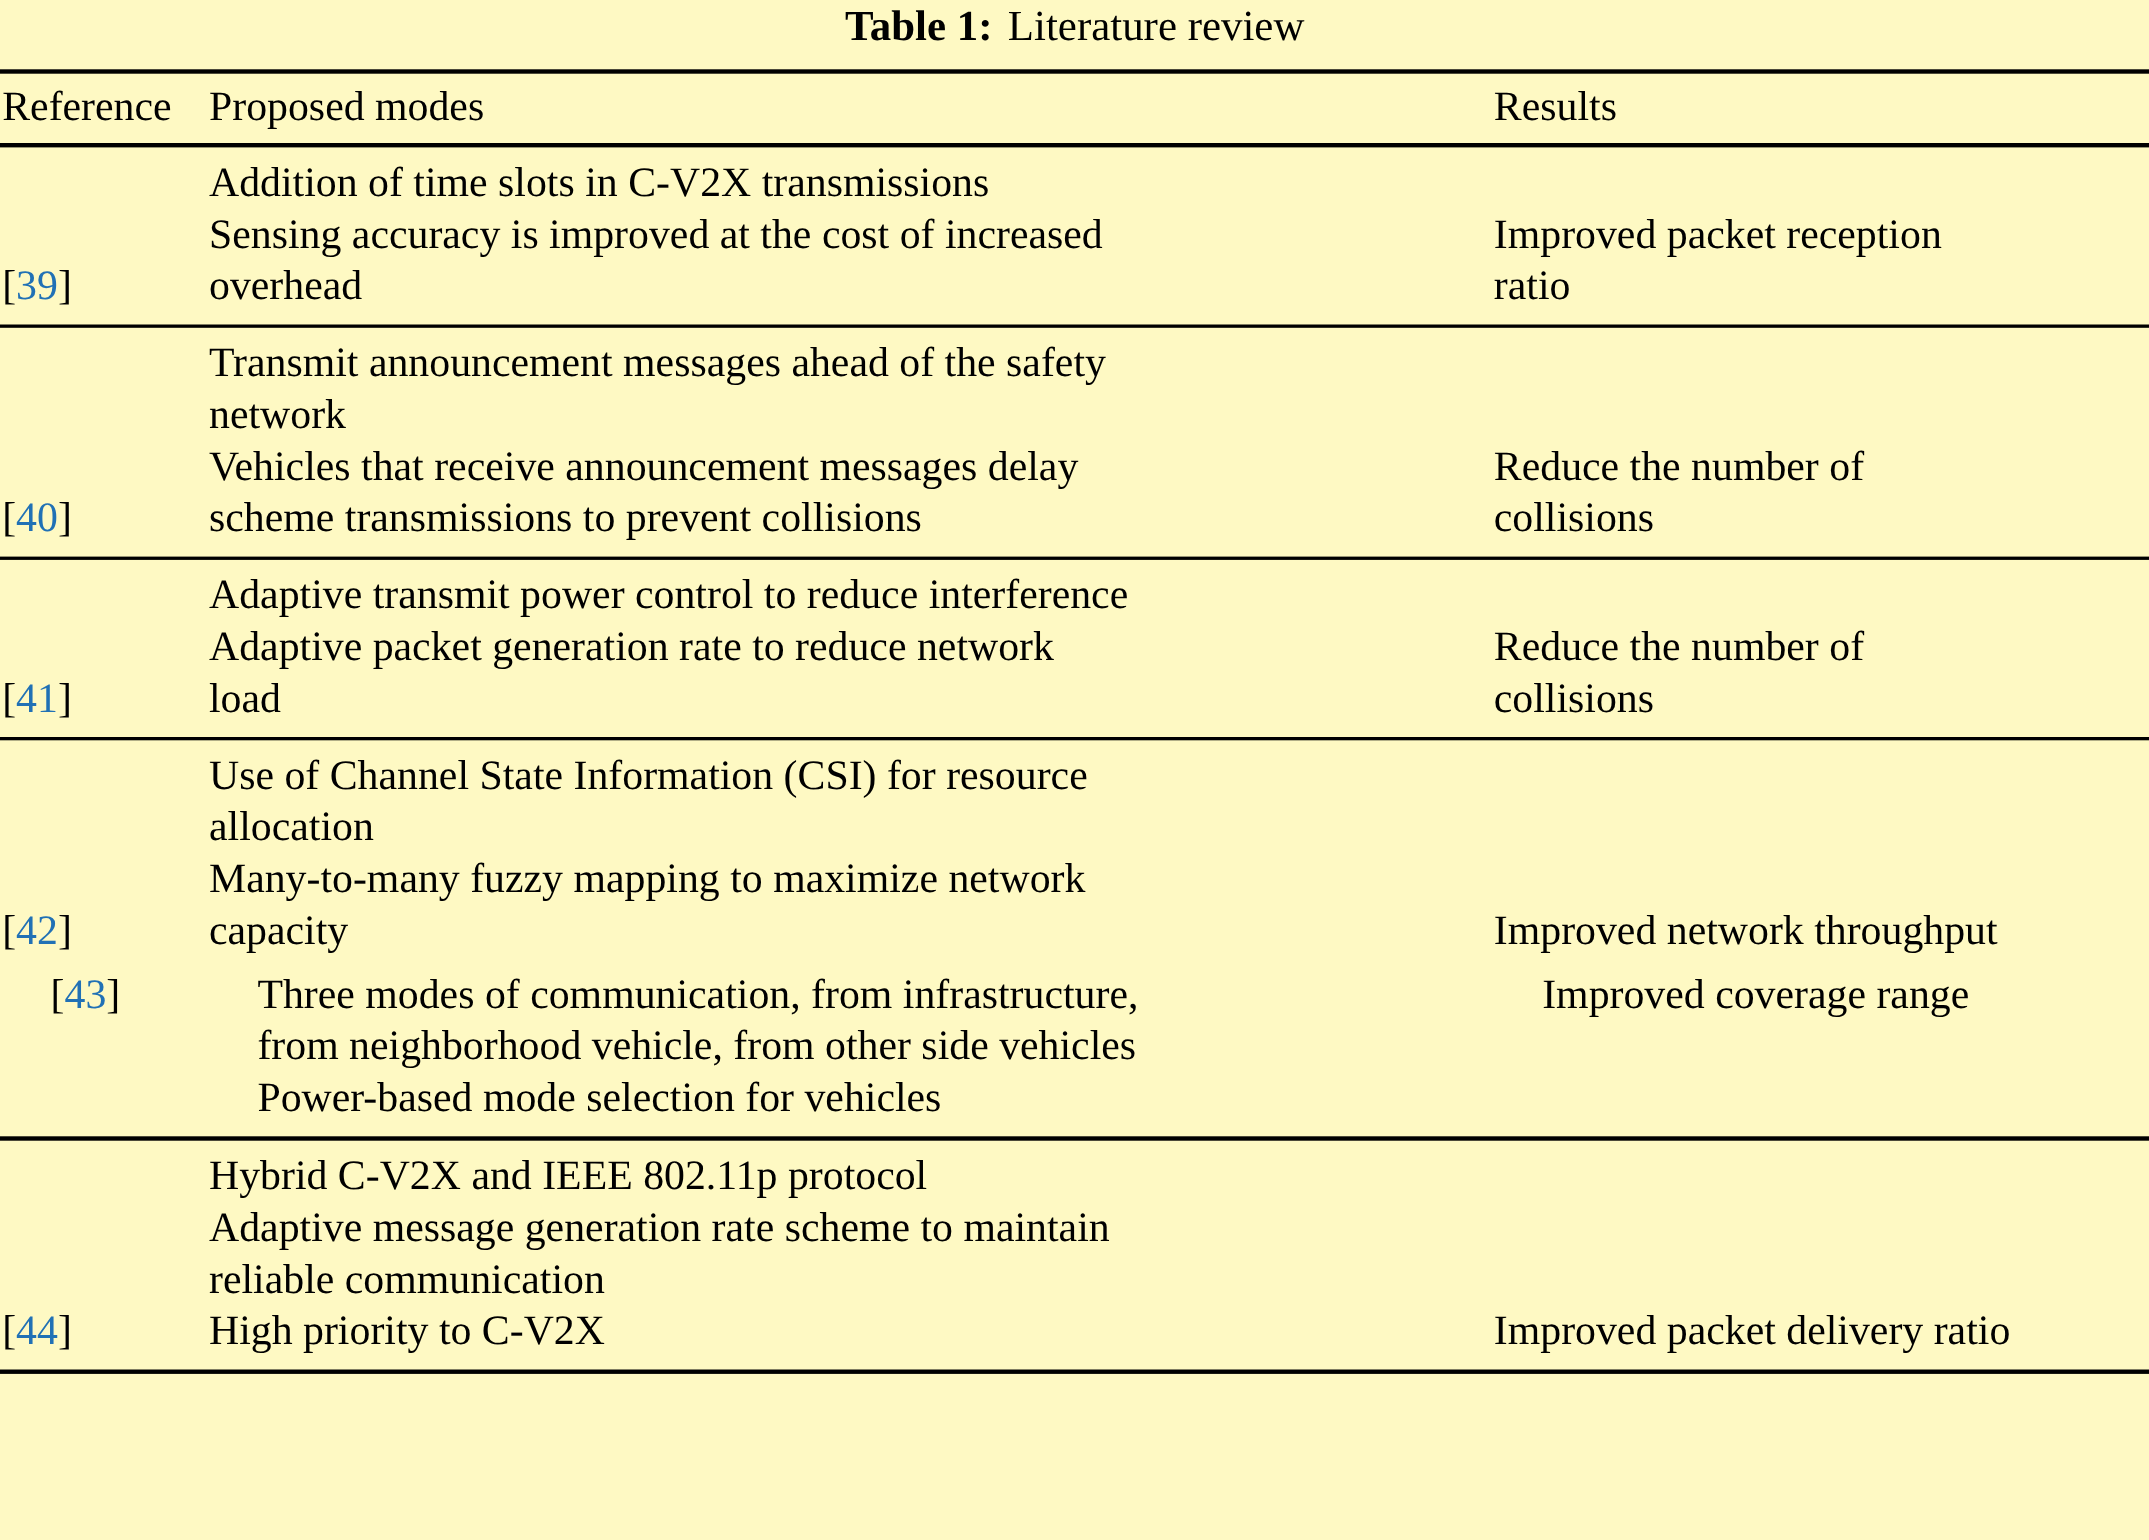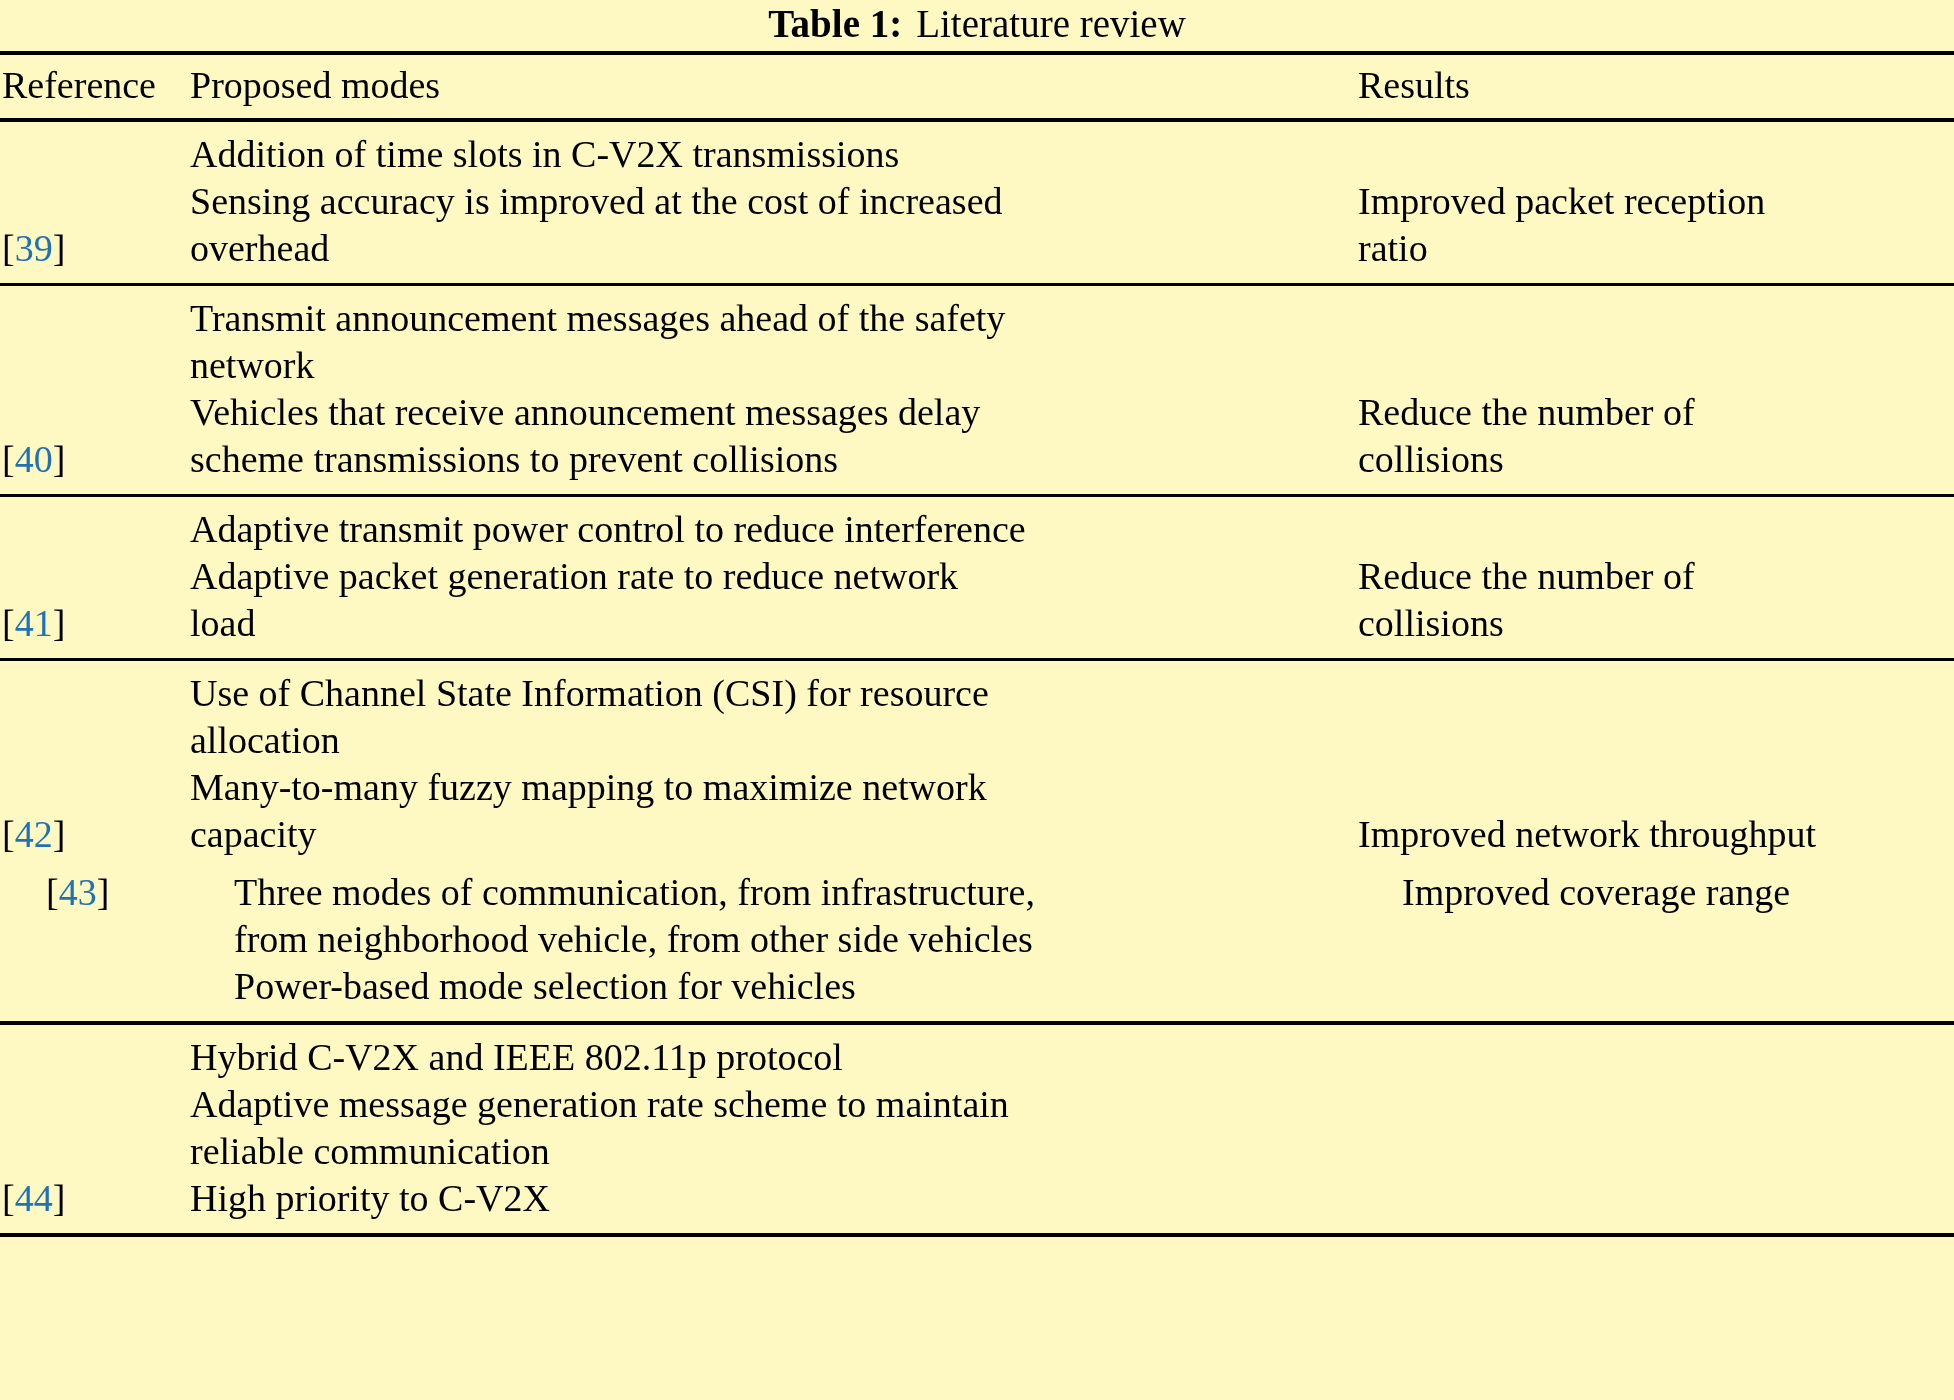--- a/index.html
+++ b/index.html
@@ -37,21 +37,21 @@
   }
   .caption .cap-text {
     font-weight: normal;
   }
   .cap-gap { display: inline-block; width: 14px; }
 
   
   .table-wrap {
     position: absolute;
     left: 0;
-    top: 51px;
+    top: 63px;
     width: 1738px;
   }
 
   .rule {
     width: 1954px;
     background: #000000;
     line-height: 0;
     font-size: 0;
   }
   .rule-thick { height: 4px; }
@@ -226,18 +226,21 @@
     <div class="row row-body">
       <div class="col-ref">
         <span class="cite-bracket">[</span><span class="cite-num">44</span><span class="cite-bracket">]</span>
       </div>
       <div class="col-work">
         <span class="work-line">Hybrid C-V2X and IEEE 802.11p protocol</span>
         <span class="work-line">Adaptive message generation rate scheme to maintain</span>
         <span class="work-line">reliable communication</span>
         <span class="work-line">High priority to C-V2X</span>
       </div>
+      <div class="col-results">
+        <span class="res-line">Improved packet delivery ratio</span>
+      </div>
     </div>
 
     <div class="rule rule-thick"></div>
 
   </div>
 </div>
 
 </body></html>

